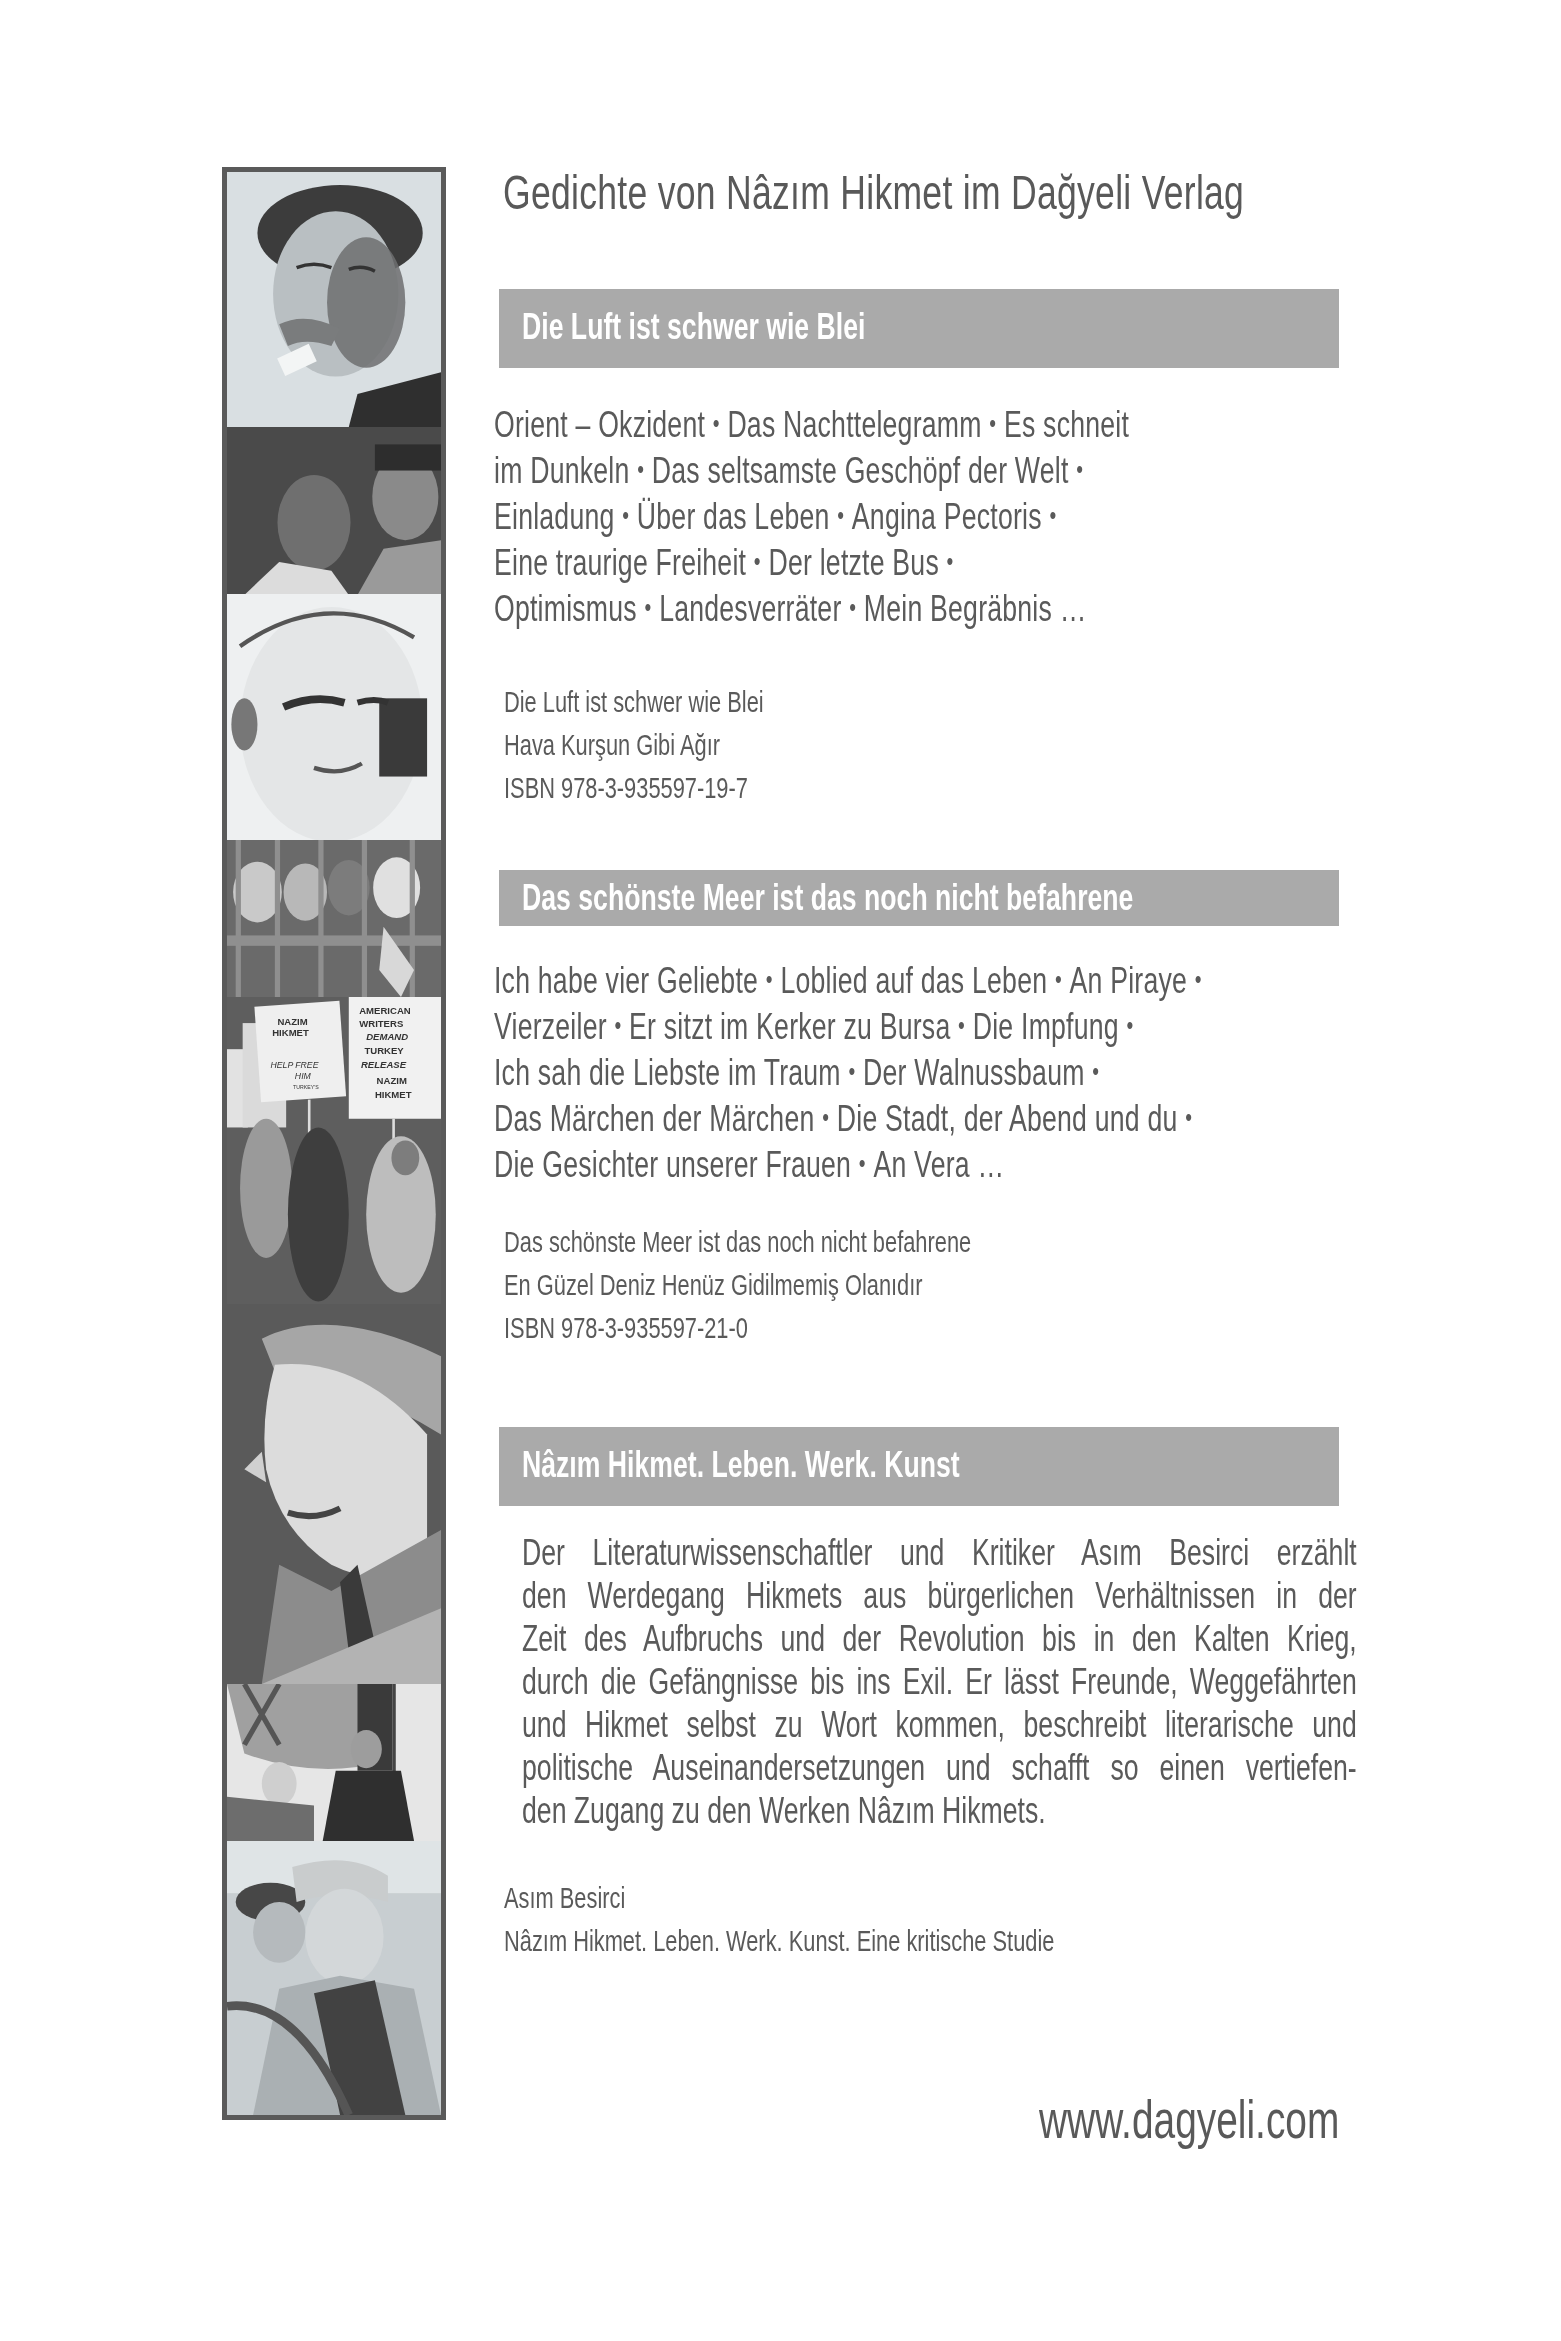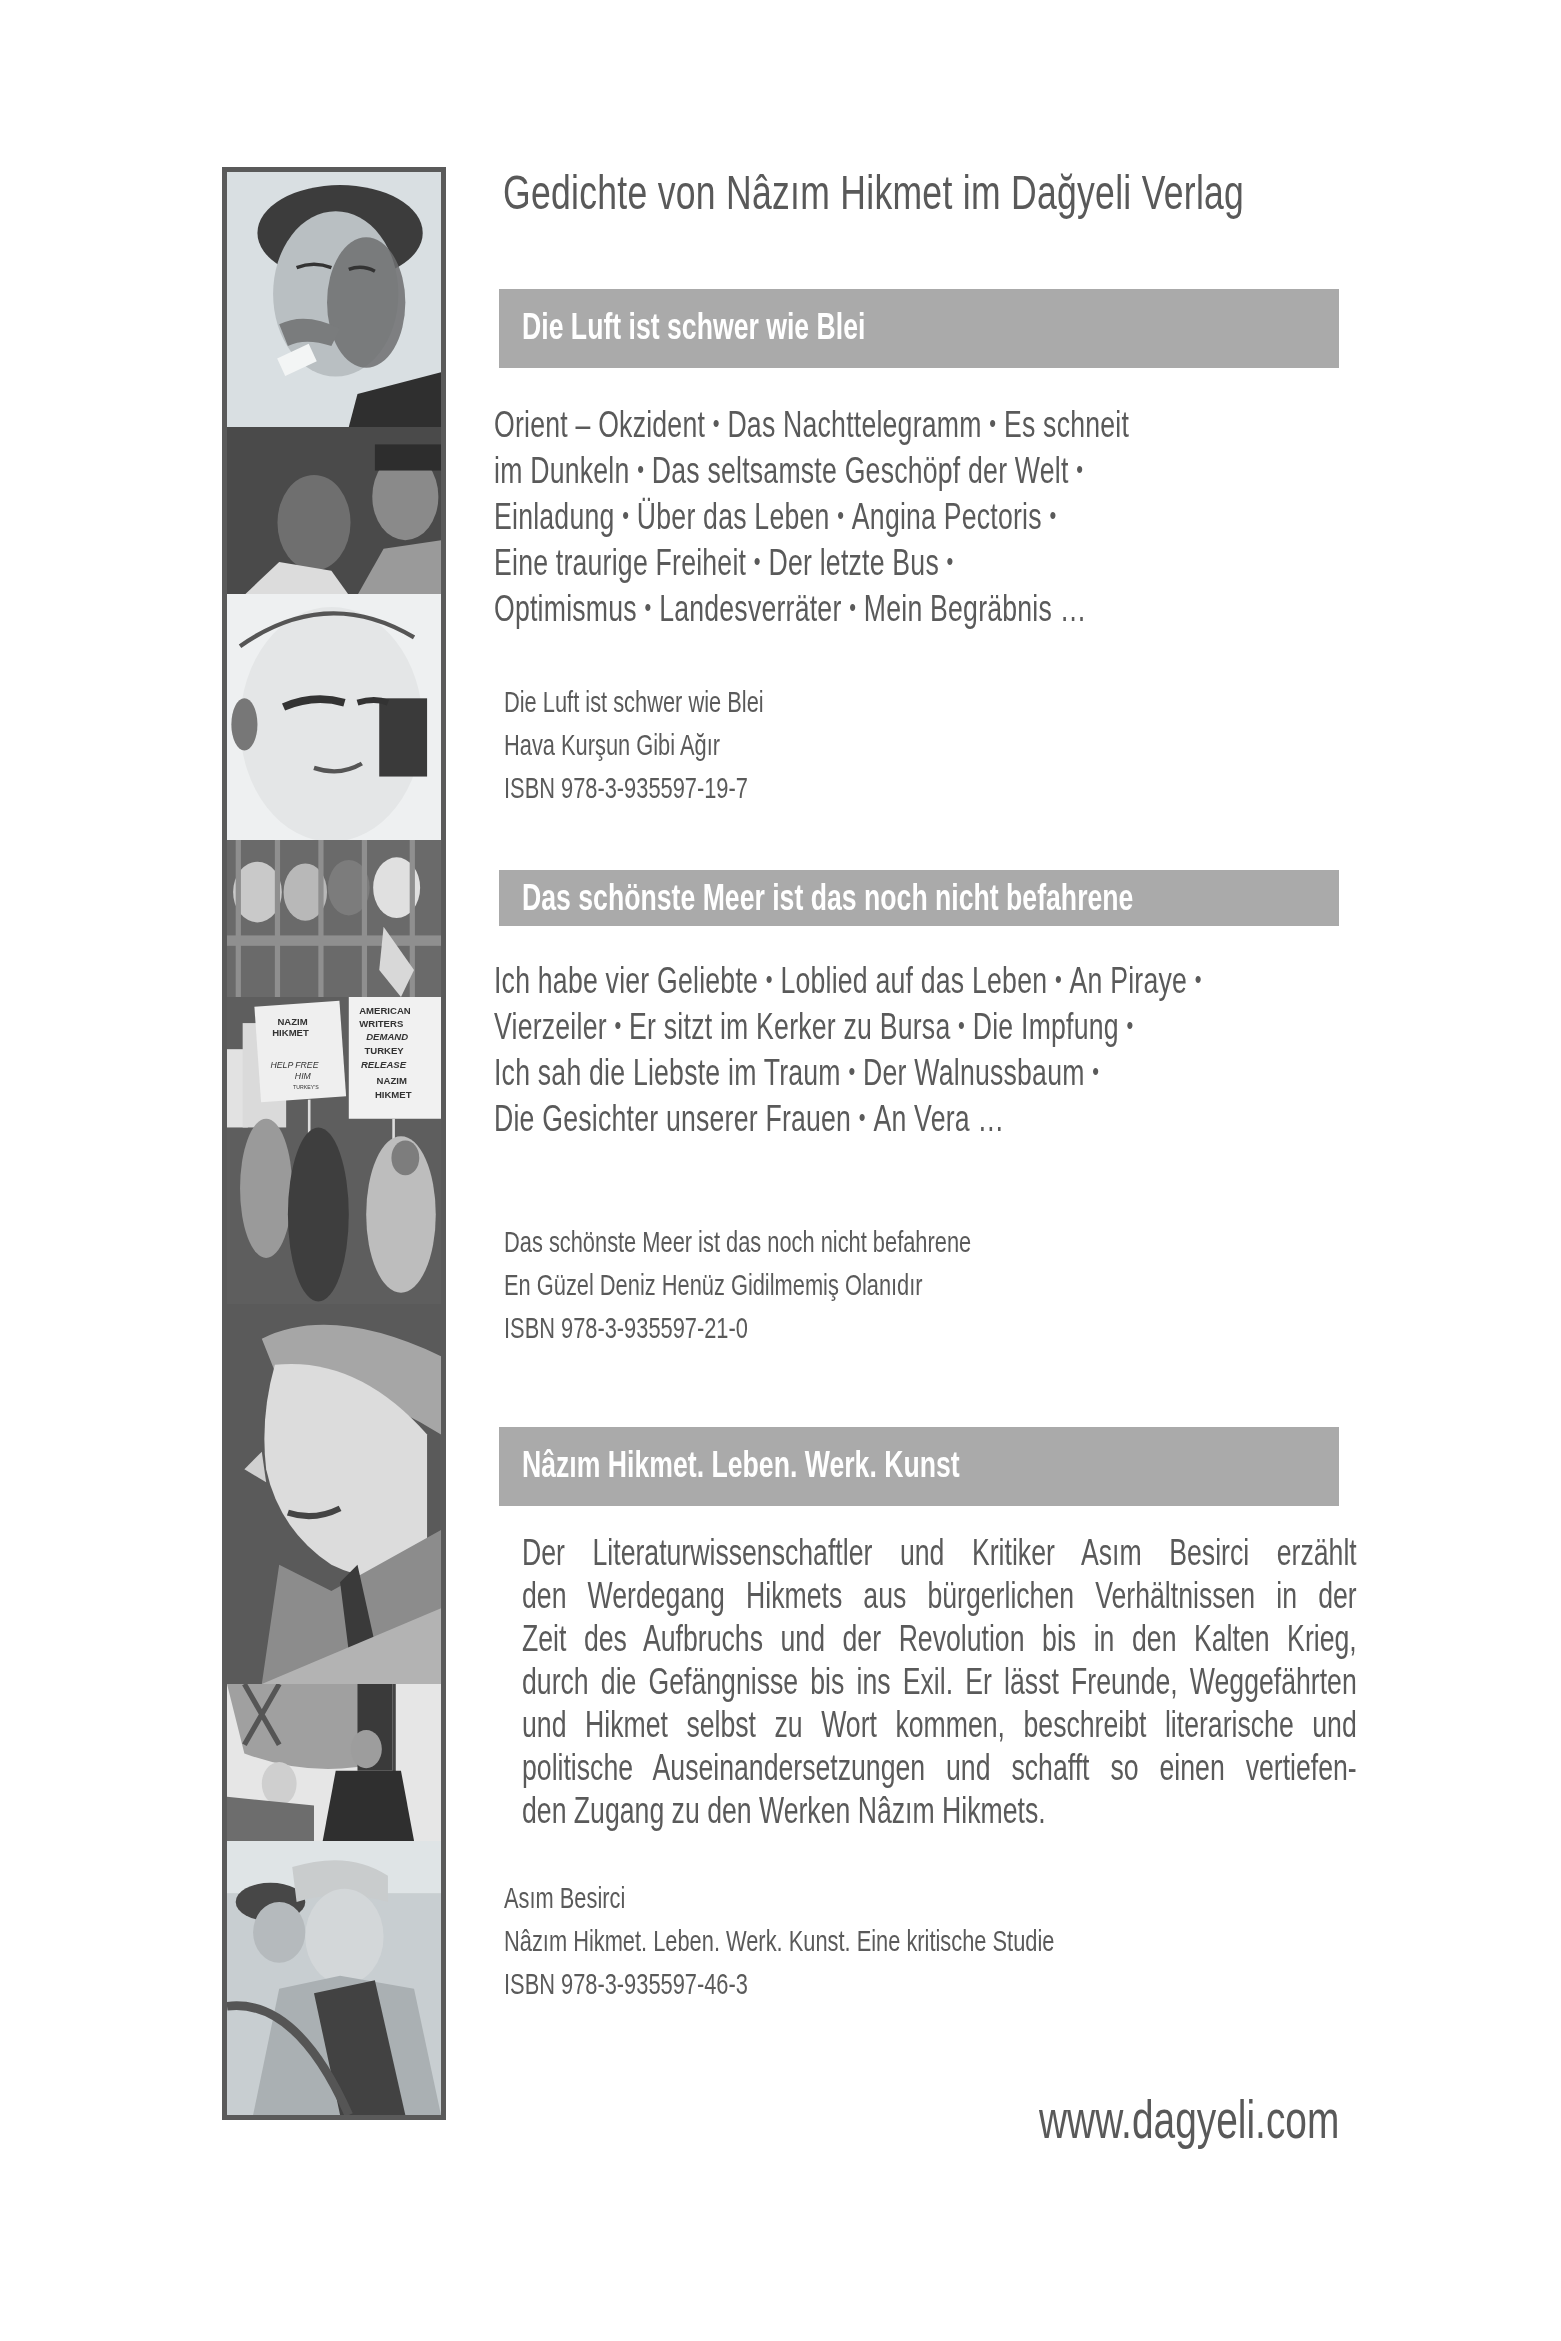--- a/index.html
+++ b/index.html
@@ -217,20 +217,23 @@
   <div class="line">
       <span class="cond"><span>Ich habe vier Geliebte</span><span class="sep">•</span><span>Loblied auf das Leben</span><span class="sep">•</span><span>An Piraye</span><span class="sep">•</span></span>
     </div>
   <div class="line">
       <span class="cond"><span>Vierzeiler</span><span class="sep">•</span><span>Er sitzt im Kerker zu Bursa</span><span class="sep">•</span><span>Die Impfung</span><span class="sep">•</span></span>
     </div>
   <div class="line">
       <span class="cond"><span>Ich sah die Liebste im Traum</span><span class="sep">•</span><span>Der Walnussbaum</span><span class="sep">•</span></span>
     </div>
   <div class="line">
+      <span class="cond"><span>Das Märchen der Märchen</span><span class="sep">•</span><span>Die Stadt, der Abend und du</span><span class="sep">•</span></span>
+    </div>
+  <div class="line">
       <span class="cond"><span>Die Gesichter unserer Frauen</span><span class="sep">•</span><span>An Vera  …</span></span>
     </div>
 </div>
 
 <div class="meta" style="top:1225px;">
   <div class="row">
       <span class="cond">Das schönste Meer ist das noch nicht befahrene</span>
     </div>
   <div class="row">
       <span class="cond">En Güzel Deniz Henüz Gidilmemiş Olanıdır</span>
@@ -256,21 +259,18 @@
   </div>
 </div>
 
 <div class="meta" style="top:1881px;">
   <div class="row">
       <span class="cond">Asım Besirci</span>
     </div>
   <div class="row">
       <span class="cond">Nâzım Hikmet. Leben. Werk. Kunst. Eine kritische Studie</span>
     </div>
-  <div class="row">
-      <span class="cond">ISBN   978-3-935597-46-3</span>
-    </div>
 </div>
 
 <div class="url">
   <span class="cond" style="left: 51px;">www.dagyeli.com</span>
 </div>
 
 
 </body></html>

